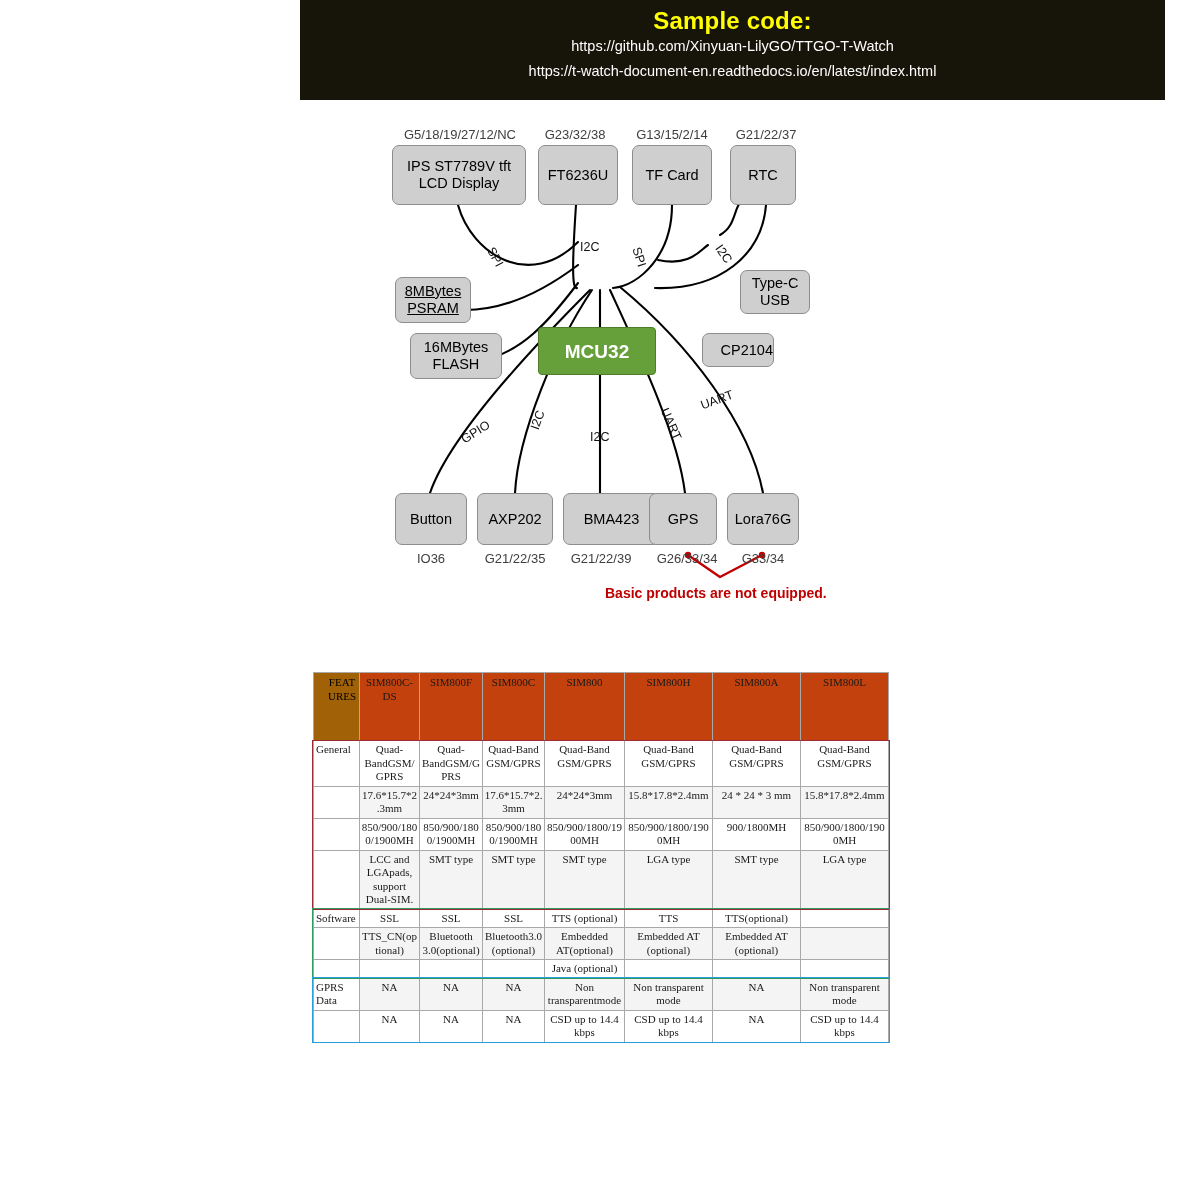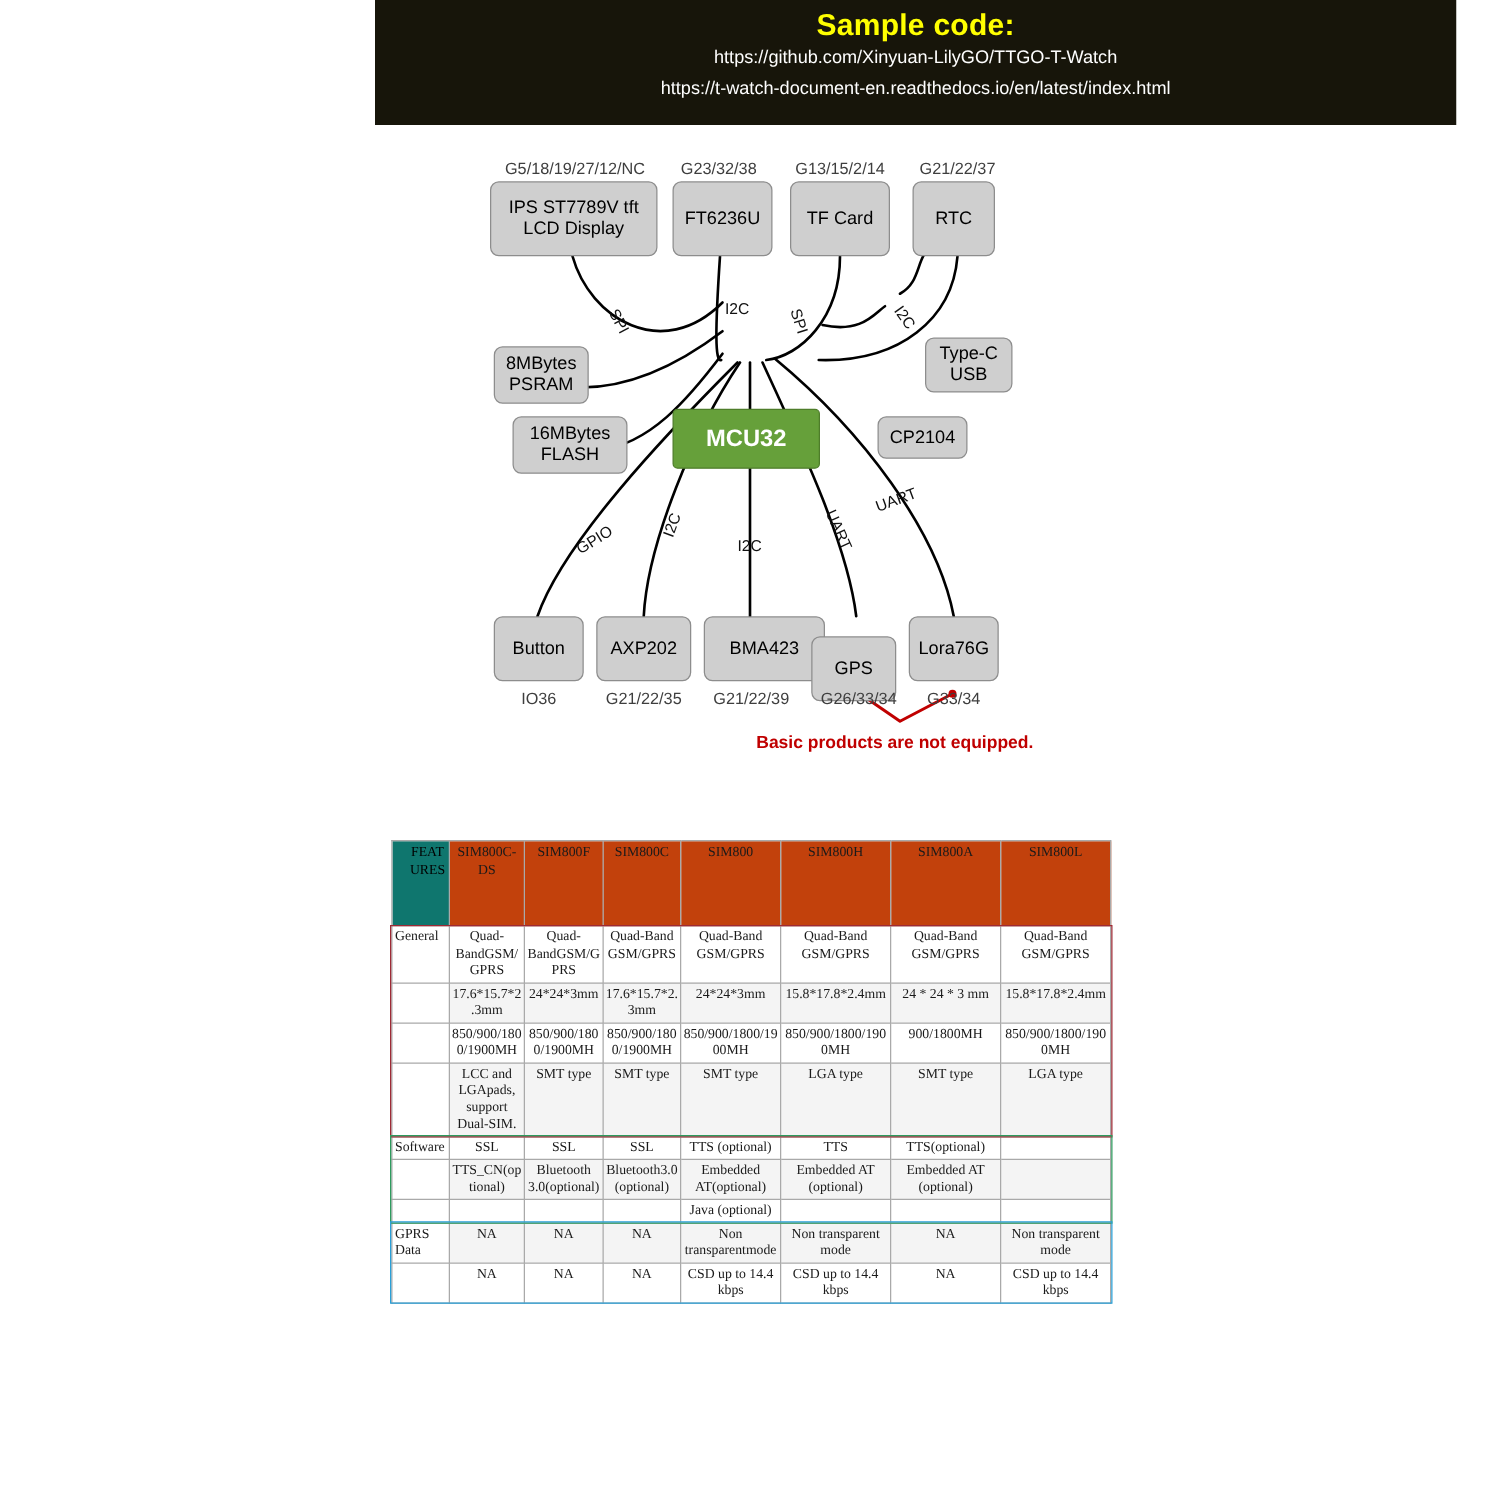--- a/index.html
+++ b/index.html
@@ -102,21 +102,21 @@
     word-wrap:break-word;
     overflow-wrap:break-word;
   }
   #spec-table tr.hdr td{
     background:#c2410c;
     height:62px;
     vertical-align:top;
     padding-top:3px;
   }
   #spec-table tr.hdr td.feat{
-    background:#0f766e;
+    background:#a16207;
     color:#000;
     padding-left:12px;
   }
   #spec-table td.alt{background:#f4f4f4;}
   #spec-table td.sec{background:#ffffff;text-align:left;padding-left:2px;}
 
   
   .secbox{position:absolute;pointer-events:none;z-index:5;box-sizing:border-box;}
   .secbox.general{border:1.3px solid #9e2a35;}
   .secbox.software{border:1.3px solid #2e9b5e;}
@@ -187,34 +187,34 @@
   </div>
   <div class="node" style="left:430px;top:40px;width:66px;height:60px;">
     <span style="white-space:pre-line;">RTC</span>
   </div>
 
   <div class="buslabel" style="left:185px;top:145px;transform:rotate(62deg);">SPI</div>
   <div class="buslabel" style="left:280px;top:135px;">I2C</div>
   <div class="buslabel" style="left:329px;top:145px;transform:rotate(72deg);">SPI</div>
   <div class="buslabel" style="left:414px;top:142px;transform:rotate(55deg);">I2C</div>
 
-  <div class="node" style="left:95px;top:172px;width:76px;height:46px;">
+  <div class="node" style="left:95px;top:172px;width:76px;height:46px;text-decoration:underline;">
     <span style="white-space:pre-line;">8MBytes
 PSRAM</span>
   </div>
   <div class="node" style="left:110px;top:228px;width:92px;height:46px;">
     <span style="white-space:pre-line;">16MBytes
 FLASH</span>
   </div>
 
   <div class="node" style="left:440px;top:165px;width:70px;height:44px;">
     <span style="white-space:pre-line;">Type-C
 USB</span>
   </div>
-  <div class="node" style="left:402px;top:228px;width:72px;height:34px;">
+  <div class="node" style="left:402px;top:228px;width:72px;height:34px;justify-content:flex-end;">
     <span style="white-space:pre-line;">CP2104</span>
   </div>
 
   <div class="node mcu" style="left:238px;top:222px;width:118px;height:48px;">
     <span>MCU32</span>
   </div>
 
   <div class="buslabel" style="left:160px;top:320px;transform:rotate(-32deg);">GPIO</div>
   <div class="buslabel" style="left:228px;top:308px;transform:rotate(-70deg);">I2C</div>
   <div class="buslabel" style="left:290px;top:325px;">I2C</div>
@@ -223,21 +223,21 @@
 
   <div class="node" style="left:95px;top:388px;width:72px;height:52px;">
     <span>Button</span>
   </div>
   <div class="node" style="left:177px;top:388px;width:76px;height:52px;">
     <span>AXP202</span>
   </div>
   <div class="node" style="left:263px;top:388px;width:97px;height:52px;">
     <span>BMA423</span>
   </div>
-  <div class="node" style="left:349px;top:388px;width:68px;height:52px;margin-top:16px;">
+  <div class="node" style="left:349px;top:388px;width:68px;height:52px;">
     <span>GPS</span>
   </div>
   <div class="node" style="left:427px;top:388px;width:72px;height:52px;">
     <span>Lora76G</span>
   </div>
 
   <div class="pinlabel" style="left:95px;top:446px;width:72px;">IO36</div>
   <div class="pinlabel" style="left:167px;top:446px;width:96px;">G21/22/35</div>
   <div class="pinlabel" style="left:253px;top:446px;width:96px;">G21/22/39</div>
   <div class="pinlabel" style="left:339px;top:446px;width:96px;">G26/33/34</div>

